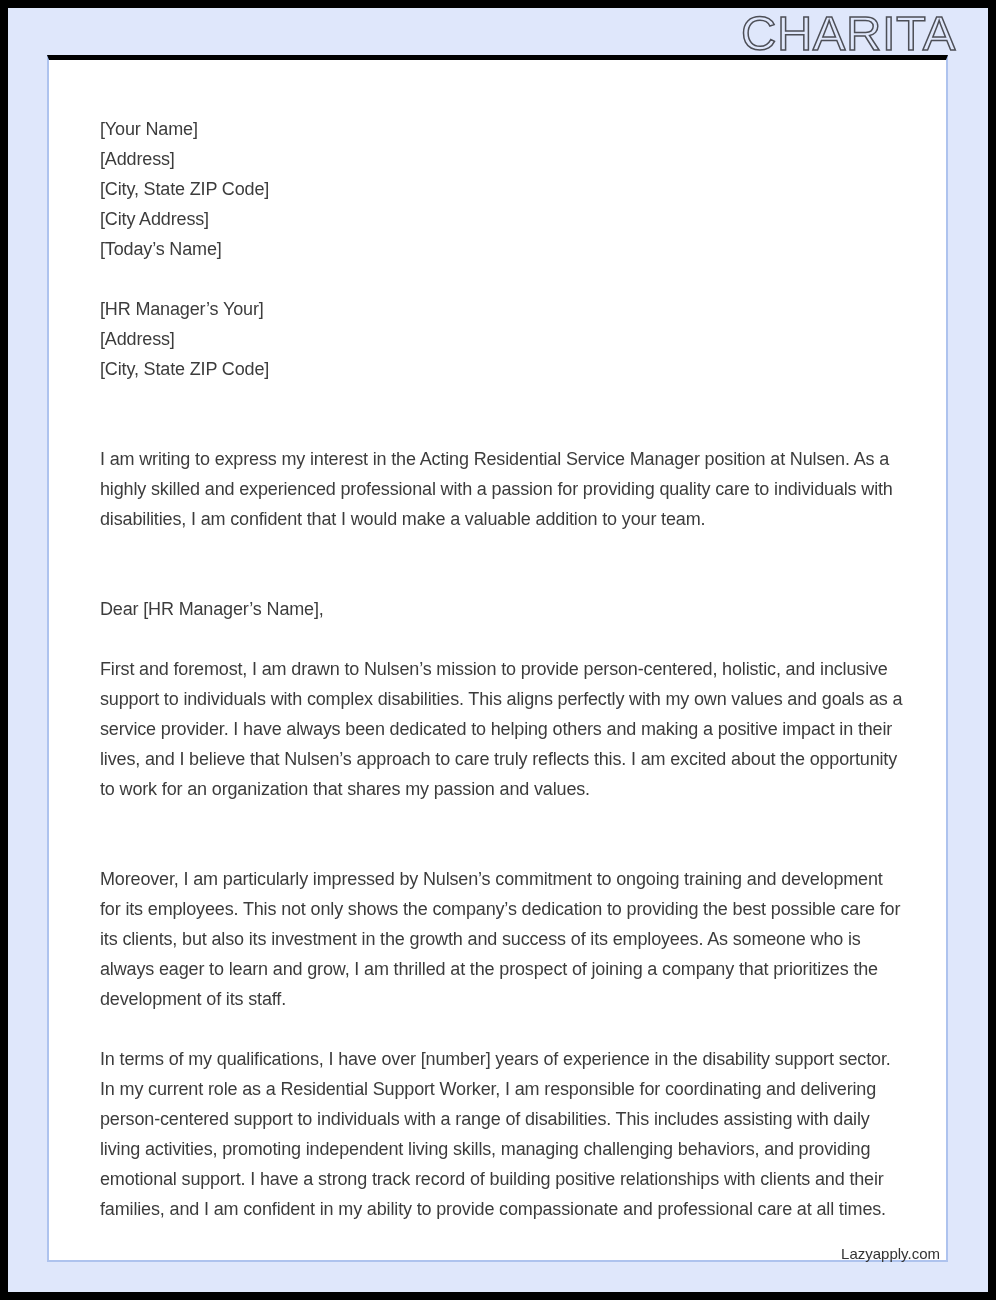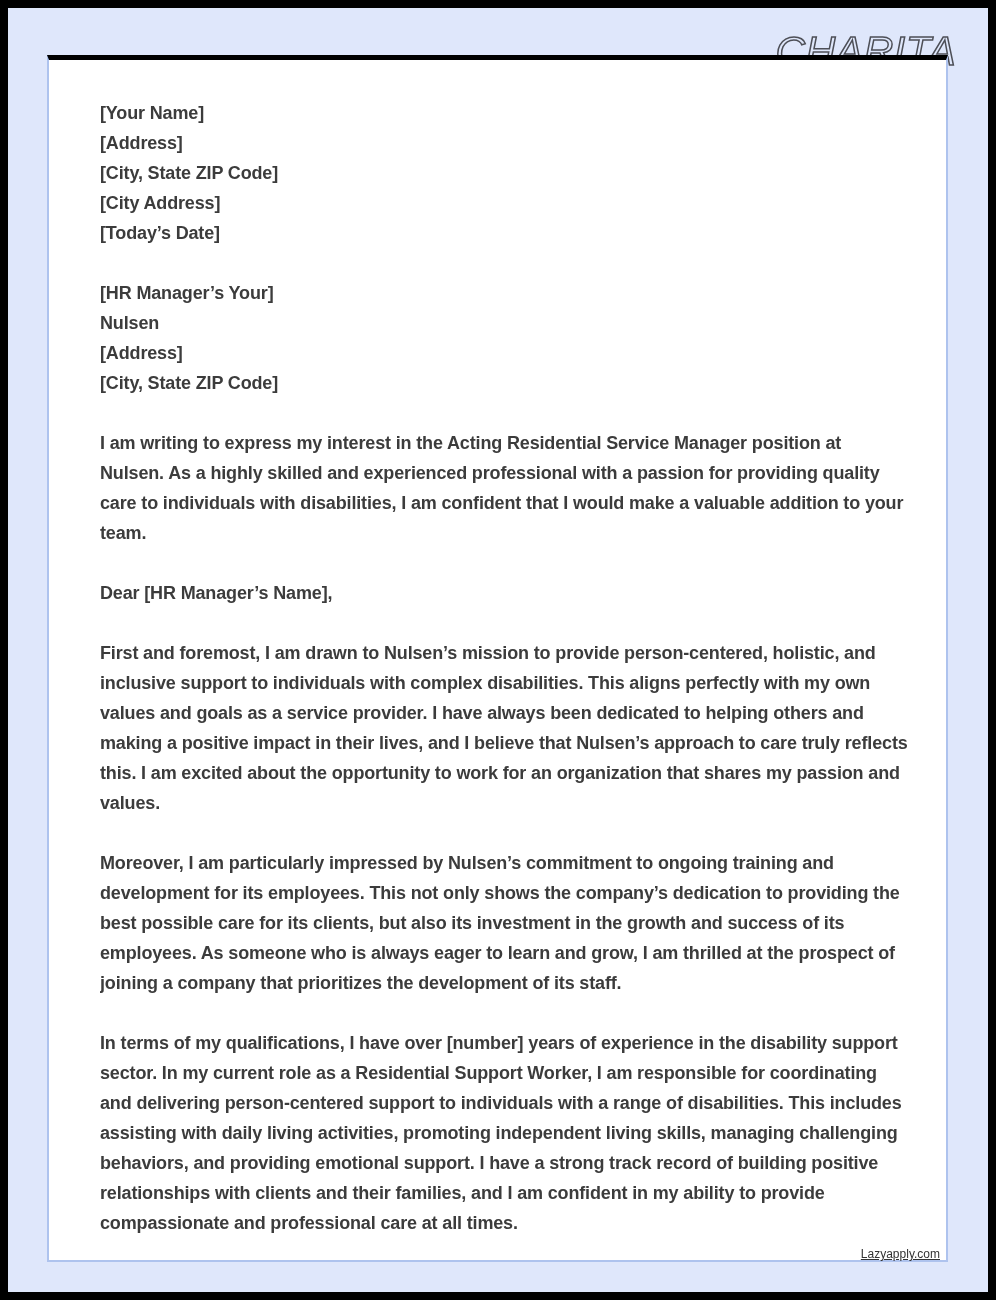--- a/index.html
+++ b/index.html
@@ -17,28 +17,27 @@
     position: absolute;
     left: 8px;
     top: 8px;
     width: 980px;
     height: 1284px;
     background: #dfe7fb;
     overflow: hidden;
   }
   .brand-logo {
     position: absolute;
-    top: 20px;
+    top: 2px;
     right: 32px;
-    font-size: 41px;
+    font-size: 49px;
     line-height: 46px;
     font-weight: 400;
     letter-spacing: 0.5px;
     color: transparent;
-    font-style: italic;
     -webkit-text-stroke: 1.5px #4d4f57;
   }
   .page {
     position: absolute;
     left: 39px;
     top: 47px;
     width: 901px;
     height: 1207px;
     box-sizing: border-box;
     background: #ffffff;
@@ -49,61 +48,58 @@
     position: absolute;
     left: 92px;
     top: 90px;
     width: 808px;
     font-size: 18px;
     line-height: 30px;
     letter-spacing: -0.15px;
     color: #3c3c3c;
   }
   .letter .block {
-    margin: 0 0 30px 0;
+    margin: 16px 0 30px 0;
     overflow: hidden;
-    font-weight: bold;
   }
   .h-150 { height: 150px; }
   .h-120 { height: 120px; }
   .h-30  { height: 30px;  }
   .h-180 { height: 180px; }
   .h-210 { height: 210px; }
   .watermark {
     position: absolute;
     top: 1238px;
     right: 48px;
-    font-size: 12px;
+    font-size: 15px;
     line-height: 16px;
     color: #333333;
-    text-decoration: underline;
   }
 </style>
 </head>
 <body>
 
 <div class="frame">
 
   <div class="brand-logo">CHARITA</div>
 
   <div class="page"></div>
 
   <div class="letter">
 
     <div class="block h-150">
       <div>[Your Name]</div>
       <div>[Address]</div>
       <div>[City, State ZIP Code]</div>
       <div>[City Address]</div>
-      <div>[Today’s Date]</div>
+      <div>[Today’s Name]</div>
     </div>
 
     <div class="block h-120">
       <div>[HR Manager’s Your]</div>
-      <div>Nulsen</div>
       <div>[Address]</div>
       <div>[City, State ZIP Code]</div>
     </div>
 
     <div class="block h-120">I am writing to express my interest in the Acting Residential Service Manager position at Nulsen. As a highly skilled and experienced professional with a passion for providing quality care to individuals with disabilities, I am confident that I would make a valuable addition to your team.</div>
 
     <div class="block h-30">Dear [HR Manager’s Name],</div>
 
     <div class="block h-180">First and foremost, I am drawn to Nulsen’s mission to provide person-centered, holistic, and inclusive support to individuals with complex disabilities. This aligns perfectly with my own values and goals as a service provider. I have always been dedicated to helping others and making a positive impact in their lives, and I believe that Nulsen’s approach to care truly reflects this. I am excited about the opportunity to work for an organization that shares my passion and values.</div>
 

